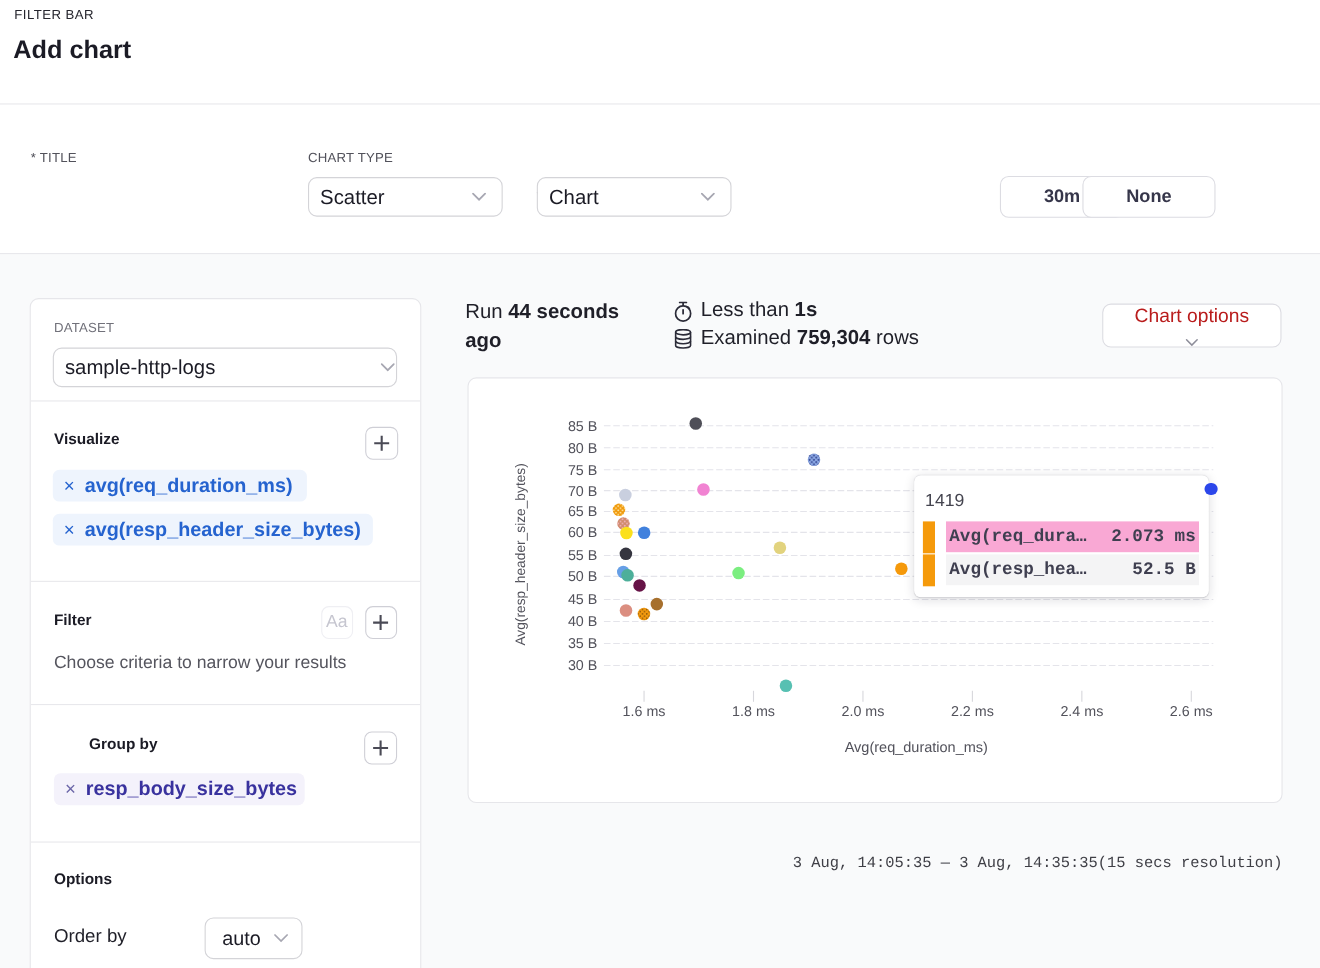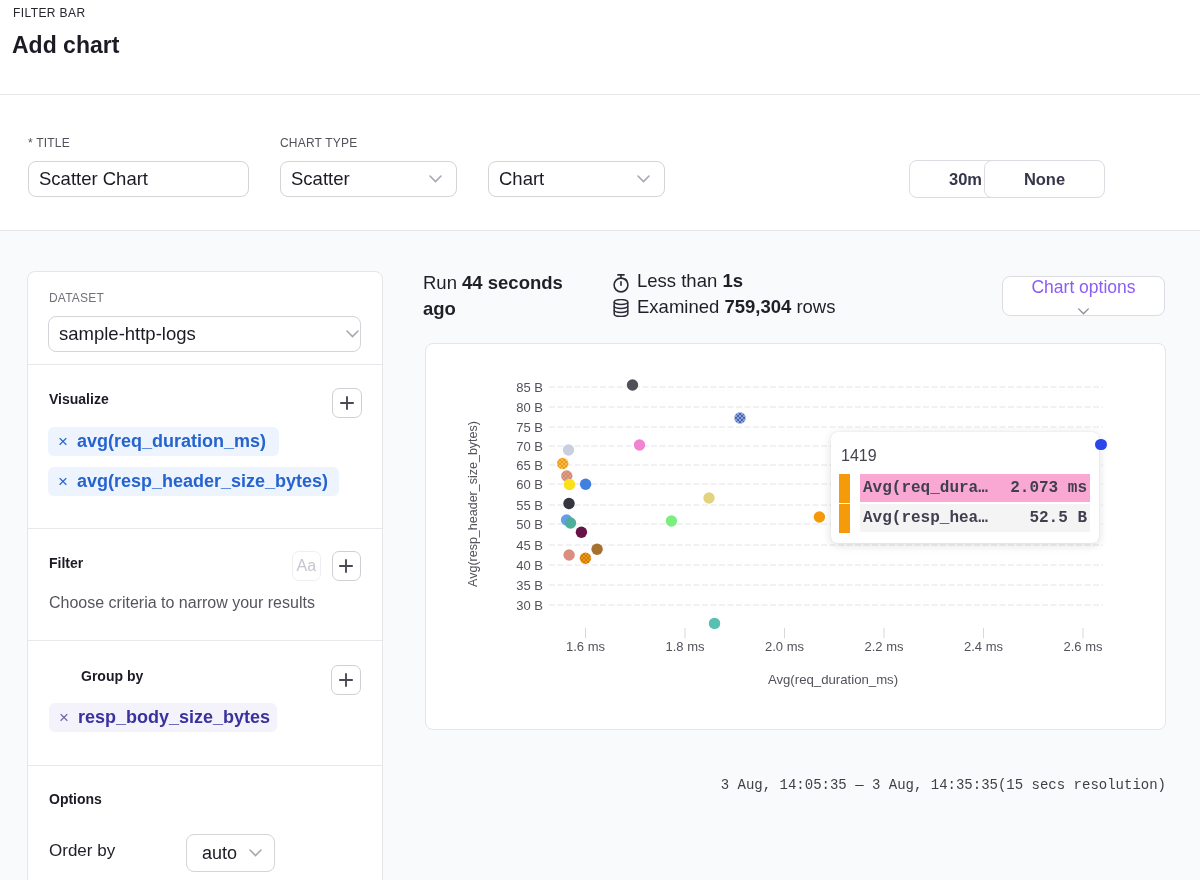--- a/index.html
+++ b/index.html
@@ -34,21 +34,20 @@
 <body>
 <div id="page">
   <div class="graybg"></div>
   <div class="abs hdr-label">FILTER BAR</div>
   <div class="abs hdr-title">Add chart</div>
   <div class="abs divider1"></div>
 
   <div class="abs flabel" style="left:28px; top:136px;">* TITLE</div>
   <div class="abs flabel" style="left:280px; top:136px;">CHART TYPE</div>
   <div class="abs flabel" style="left:488px; top:136px;margin-top:36px;">VIEW</div>
-  <div class="input" style="left:28px; top:161px; width:221px;">Scatter Chart</div>
   <div class="input" style="left:488px; top:161px; width:177px; justify-content:space-between; padding-right:14px;">Chart
     <svg class="chev" viewBox="0 0 13 8">
         <path d="M1 1 L6.5 6.5 L12 1" fill="none" stroke="#a7a7b2" stroke-width="1.6" stroke-linecap="round"></path>
       </svg>
   </div>
   <div class="input" style="left:280px; top:161px; width:177px; justify-content:space-between; padding-right:14px;">Scatter
     <svg class="chev" viewBox="0 0 13 8">
         <path d="M1 1 L6.5 6.5 L12 1" fill="none" stroke="#a7a7b2" stroke-width="1.6" stroke-linecap="round"></path>
       </svg>
   </div>
@@ -134,21 +133,21 @@
   <div class="abs statustxt" style="left:637px; top:270px;">Less than <span class="bold">1s</span></div>
   <div class="abs" style="left:613px; top:299px;">
     <svg width="16" height="18" viewBox="0 0 16 18">
         <ellipse cx="8" cy="3" rx="6.8" ry="2.4" fill="none" stroke="#2b2b38" stroke-width="1.5"></ellipse>
         <path d="M1.2 3 V15.1 C1.2 16.4 4.2 17.5 8 17.5 C11.8 17.5 14.8 16.4 14.8 15.1 V3" fill="none" stroke="#2b2b38" stroke-width="1.5"></path>
         <path d="M1.2 7.1 C1.2 8.4 4.2 9.5 8 9.5 C11.8 9.5 14.8 8.4 14.8 7.1" fill="none" stroke="#2b2b38" stroke-width="1.5"></path>
         <path d="M1.2 11.1 C1.2 12.4 4.2 13.5 8 13.5 C11.8 13.5 14.8 12.4 14.8 11.1" fill="none" stroke="#2b2b38" stroke-width="1.5"></path>
       </svg>
   </div>
   <div class="abs statustxt" style="left:637px; top:296px;">Examined <span class="bold">759,304</span> rows</div>
-  <div class="topbtn" style="left:1002px; top:276px; width:163px; height:40px; font-weight:400; font-size:17.5px; color:#8b5cf6; gap:10px;">
+  <div class="topbtn" style="left:1002px; top:276px; width:163px; height:40px; font-weight:400; font-size:17.5px; color:#b91c1c; gap:10px;">
     <span>Chart options</span>
     <svg class="chev" viewBox="0 0 13 8">
         <path d="M1 1 L6.5 6.5 L12 1" fill="none" stroke="#8e8e9a" stroke-width="1.6" stroke-linecap="round"></path>
       </svg>
   </div>
 
   <div class="chartcard"></div>
   <svg class="abs" style="left:425px; top:343px;" width="741" height="387" viewBox="0 0 741 387">
 
     <g stroke="#e4e4ea" stroke-width="1" stroke-dasharray="6 2.5">

